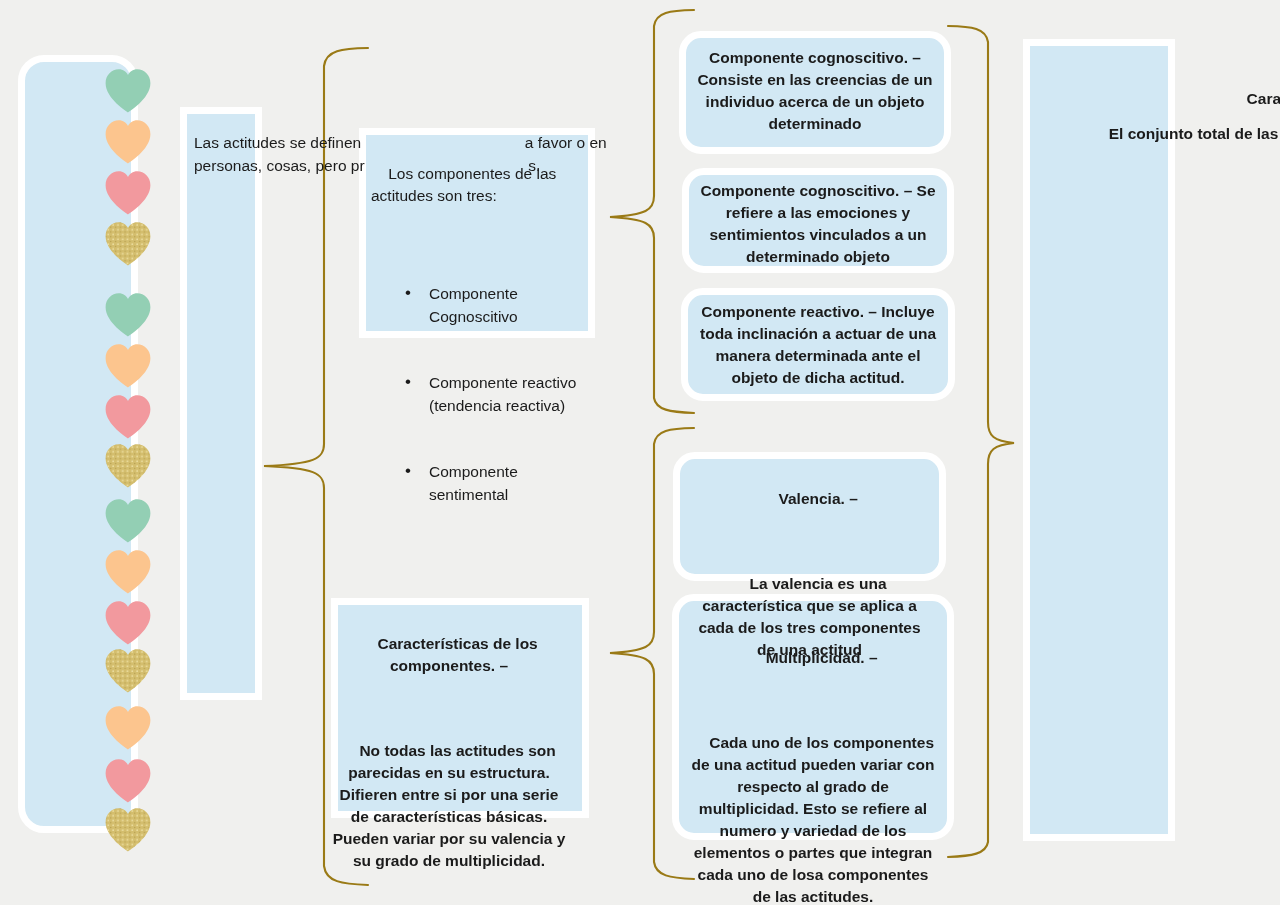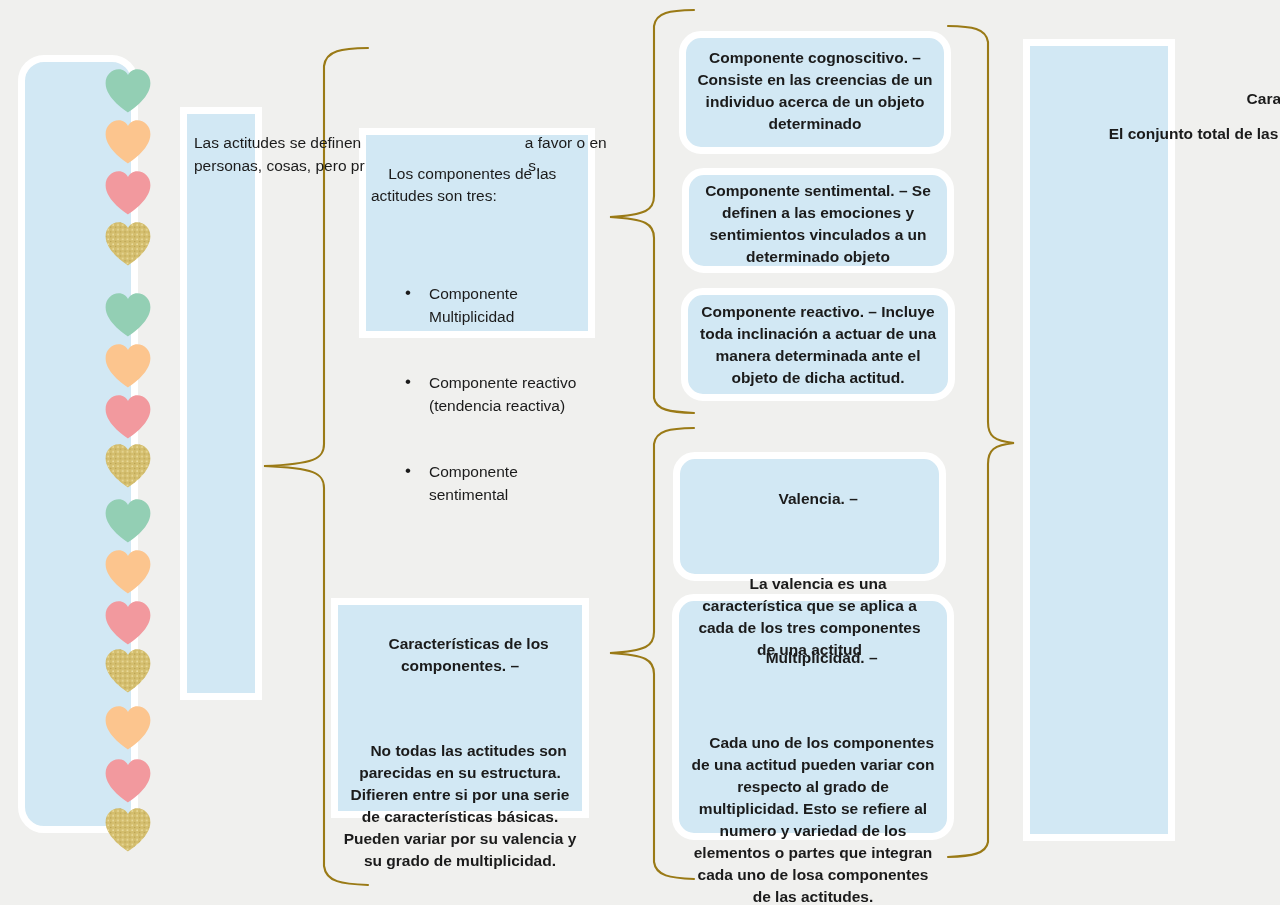--- a/index.html
+++ b/index.html
@@ -183,28 +183,28 @@
   <div class="brace" style="left:262px; top:44px;">
     <svg width="110" height="845" viewBox="0 0 110 845" fill="none">
       <path d="M106 4 C 80 4.5, 64 6, 62 22 L 62 400 C 62 415, 52 420, 2 422 C 52 424, 62 429, 62 444 L 62 822 C 64 838, 80 840, 106 841" stroke="#9a7a16" stroke-width="2.1" fill="none" stroke-linecap="round"></path>
     </svg>
   </div>
 
   <div class="box sharp" style="left:359px; top:128px; width:236px; height:210px;"></div>
   <div class="textlayer lft" style="left:371px; top:141px; width:215px;">
     <span>Los componentes de las actitudes son tres:</span>
     <ul class="bullets">
-      <li>Componente Multiplicidad</li>
+      <li>Componente Cognoscitivo</li>
       <li>Componente reactivo (tendencia reactiva)</li>
       <li>Componente sentimental</li>
     </ul>
   </div>
 
   <div class="box sharp" style="left:331px; top:598px; width:258px; height:220px;"></div>
-  <div class="textlayer ctr" style="left:343px; top:611px; width:234px;">
+  <div class="textlayer ctr" style="left:332px; top:611px; width:234px;">
     <span>Características de los componentes. –</span>
     <span class="para-gap"></span>
     <span>No todas las actitudes son parecidas en su estructura. Difieren entre si por una serie de características básicas. Pueden variar por su valencia y su grado de multiplicidad.</span>
   </div>
 
   <div class="brace" style="left:608px; top:6px;">
     <svg width="90" height="412" viewBox="0 0 90 412" fill="none">
       <path d="M86 4 C 62 4.5, 48 6, 46 20 L 46 190 C 46 204, 38 209, 2 211 C 38 213, 46 218, 46 232 L 46 392 C 48 404, 62 406, 86 407" stroke="#9a7a16" stroke-width="2.1" fill="none" stroke-linecap="round"></path>
     </svg>
   </div>
@@ -212,21 +212,21 @@
   <div class="brace" style="left:608px; top:424px;">
     <svg width="90" height="460" viewBox="0 0 90 460" fill="none">
       <path d="M86 4 C 62 4.5, 48 6, 46 20 L 46 208 C 46 222, 38 227, 2 229 C 38 231, 46 236, 46 250 L 46 438 C 48 452, 62 454, 86 455" stroke="#9a7a16" stroke-width="2.1" fill="none" stroke-linecap="round"></path>
     </svg>
   </div>
 
   <div class="box rounded" style="left:679px; top:31px; width:272px; height:123px;"></div>
   <div class="textlayer ctr" style="left:695px; top:47px; width:240px;">Componente cognoscitivo. – Consiste en las creencias de un individuo acerca de un objeto determinado</div>
 
   <div class="box rounded" style="left:682px; top:168px; width:272px; height:105px;"></div>
-  <div class="textlayer ctr" style="left:698px; top:180px; width:240px;">Componente sentimental. – Se definen a las emociones y sentimientos vinculados a un determinado objeto</div>
+  <div class="textlayer ctr" style="left:698px; top:180px; width:240px;">Componente cognoscitivo. – Se refiere a las emociones y sentimientos vinculados a un determinado objeto</div>
 
   <div class="box rounded" style="left:681px; top:288px; width:274px; height:113px;"></div>
   <div class="textlayer ctr" style="left:697px; top:301px; width:242px;text-align:center;">Componente reactivo. – Incluye toda inclinación a actuar de una manera determinada ante el objeto de dicha actitud.</div>
 
   <div class="box rounded" style="left:673px; top:452px; width:273px; height:129px;"></div>
   <div class="textlayer ctr" style="left:689px; top:466px; width:241px;text-align:center;">
     <span>Valencia. –</span>
     <span class="para-gap"></span>
     <span>La valencia es una característica que se aplica a cada de los tres componentes de una actitud</span>
   </div>

